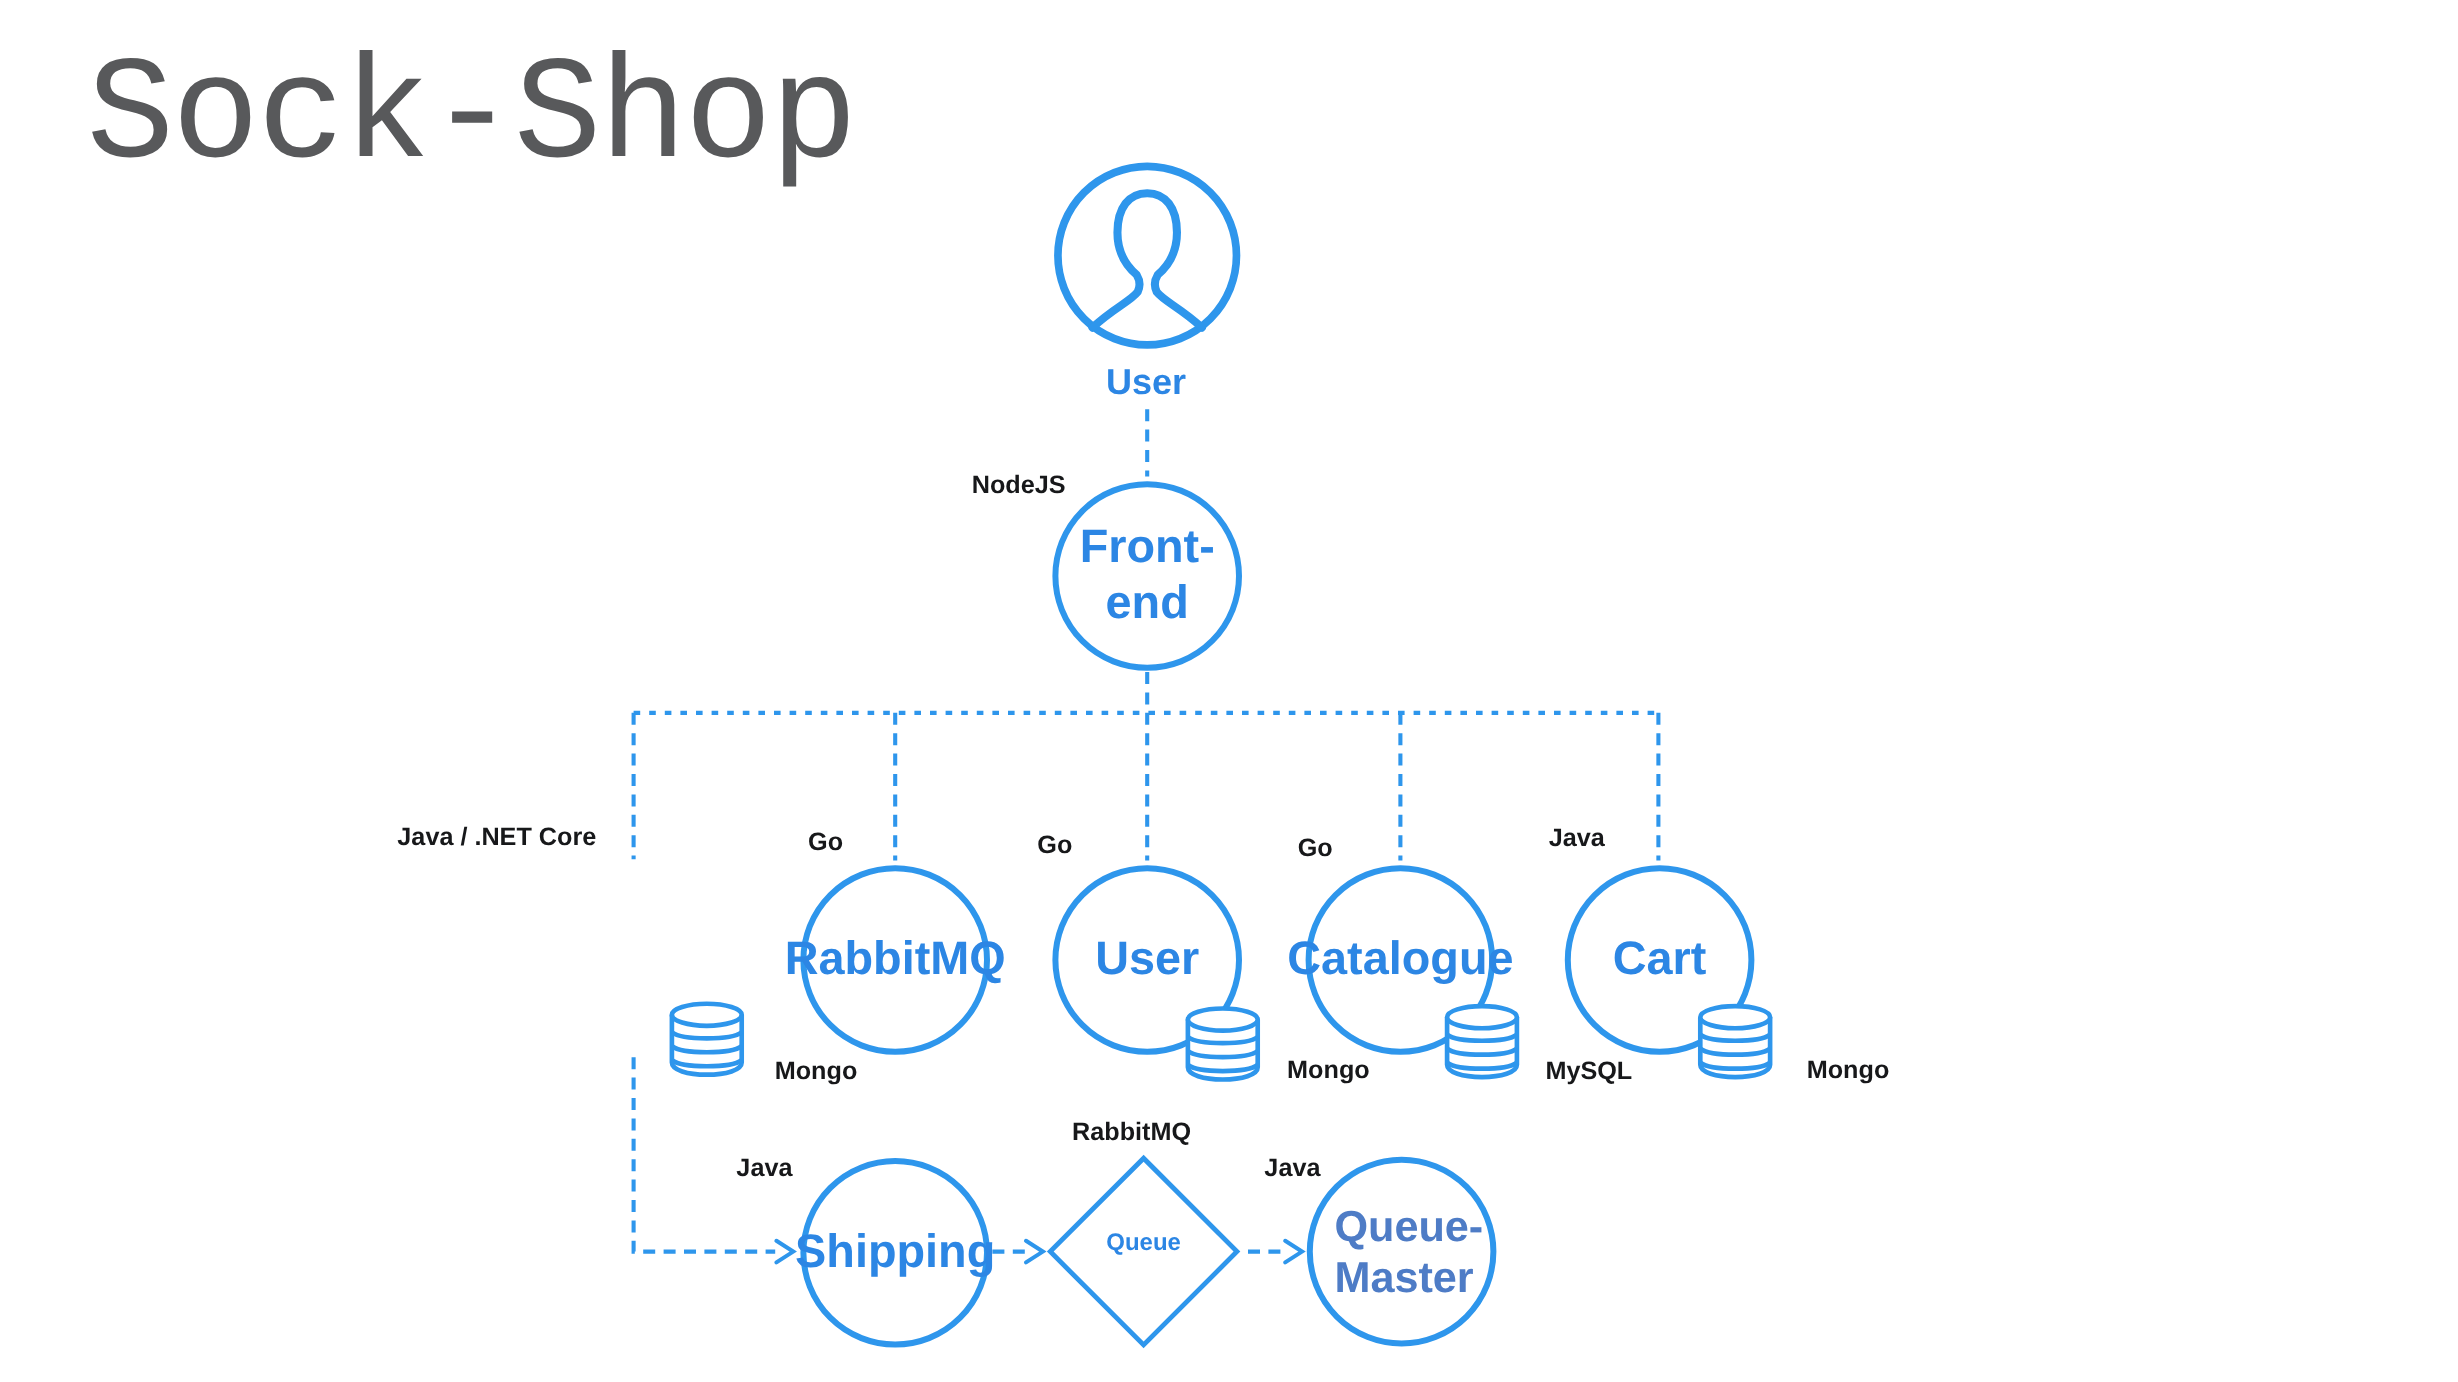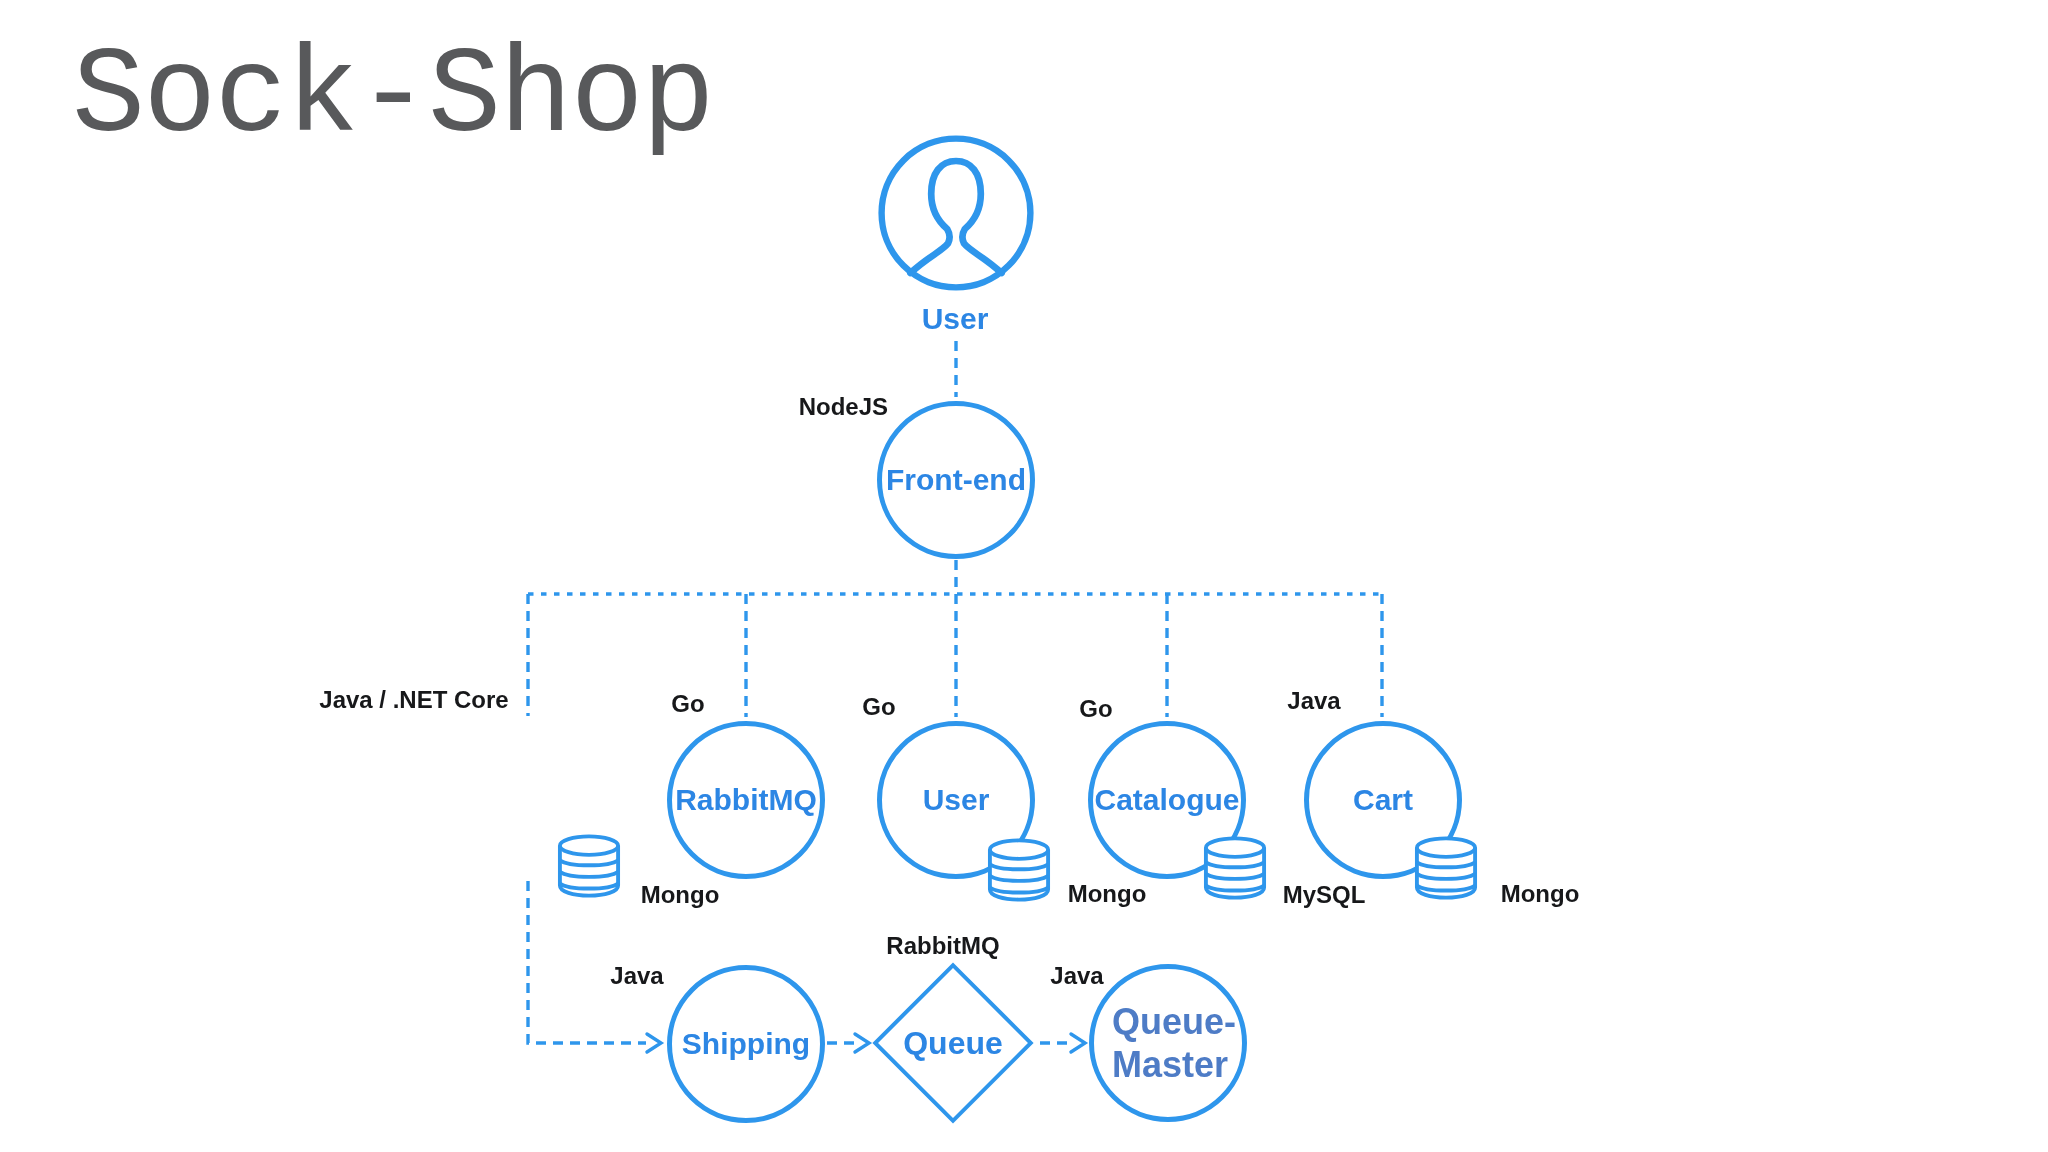--- a/index.html
+++ b/index.html
@@ -14,30 +14,30 @@
   }
   svg.overlay{position:absolute;left:0;top:0;width:2048px;height:1152px;}
   .dash{stroke:#2e96ec;stroke-width:3.4;fill:none;stroke-dasharray:10 7;}
   .dots{stroke:#2e96ec;stroke-width:3.6;fill:none;stroke-dasharray:5.5 7.5;}
   .arrowhead{stroke:#2e96ec;stroke-width:3.4;fill:none;stroke-linecap:round;stroke-linejoin:miter;}
   .node{
     position:absolute;width:158px;height:158px;border:5px solid #2e96ec;border-radius:50%;
     background:#fff;box-sizing:border-box;display:flex;align-items:center;justify-content:center;
   }
   .node .lbl{
-    color:#2c86e4;font-weight:bold;font-size:30px;text-align:center;line-height:1.2;
+    color:#2c86e4;font-weight:bold;font-size:39px;text-align:center;line-height:1.2;
   }
   .node .lbl.small{font-size:36px;color:#4e7cc6;width:112px;}
   .diamond{
     position:absolute;left:896px;top:986px;width:114px;height:114px;
     border:4px solid #2e96ec;background:#fff;box-sizing:border-box;
     transform:rotate(45deg);
   }
   .blacklabel{
-    position:absolute;color:#17181a;font-weight:bold;font-size:24px;text-align:center;
+    position:absolute;color:#17181a;font-weight:bold;font-size:21px;text-align:center;
   }
   .bluelabel{
     position:absolute;color:#2c86e4;font-weight:bold;font-size:30px;text-align:center;
   }
   .icon{position:absolute;}
 </style>
 </head>
 <body>
 
 <div class="stage">
@@ -127,19 +127,19 @@
 
   <div class="blacklabel" style="left:567px;top:962px;width:140px">Java</div>
   <div class="blacklabel" style="left:853px;top:932px;width:180px">RabbitMQ</div>
   <div class="blacklabel" style="left:1007px;top:962px;width:140px">Java</div>
 
   <div class="node" style="left:667px;top:965px">
     <span class="lbl">Shipping</span>
   </div>
 
   <div class="diamond"></div>
-  <div class="bluelabel" style="left:873px;top:1025px;width:160px;font-size:32px">Queue</div>
+  <div class="bluelabel" style="left:873px;top:1025px;width:160px;font-size:20px">Queue</div>
 
   <div class="node" style="left:1089px;top:964px">
     <span class="lbl small">Queue-Master</span>
   </div>
 
 </div>
 
 </body></html>

